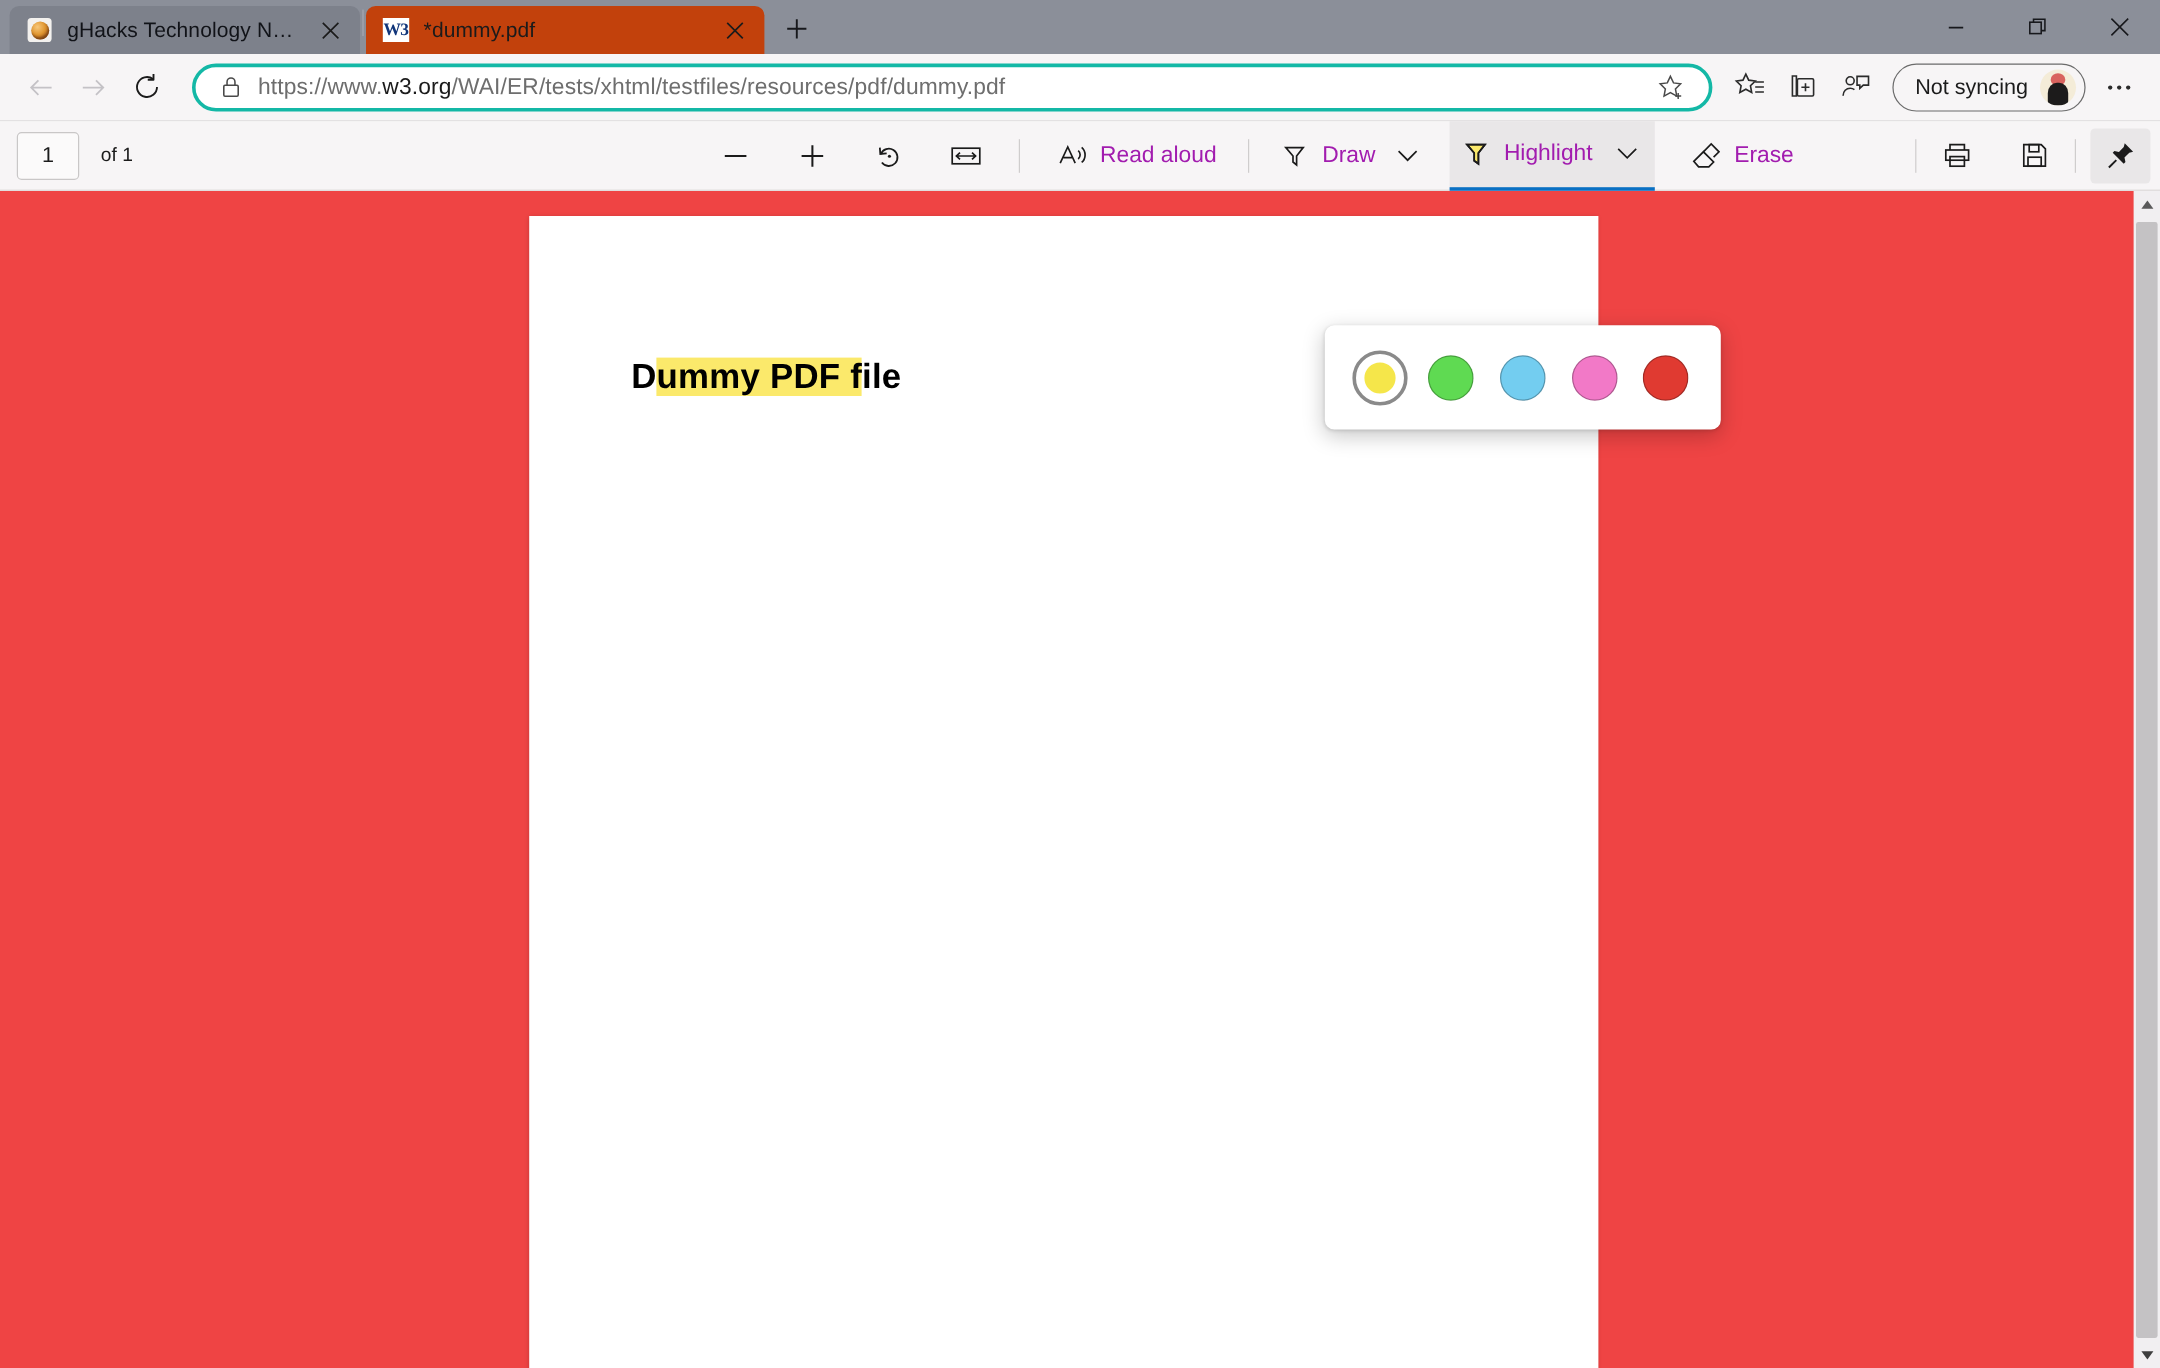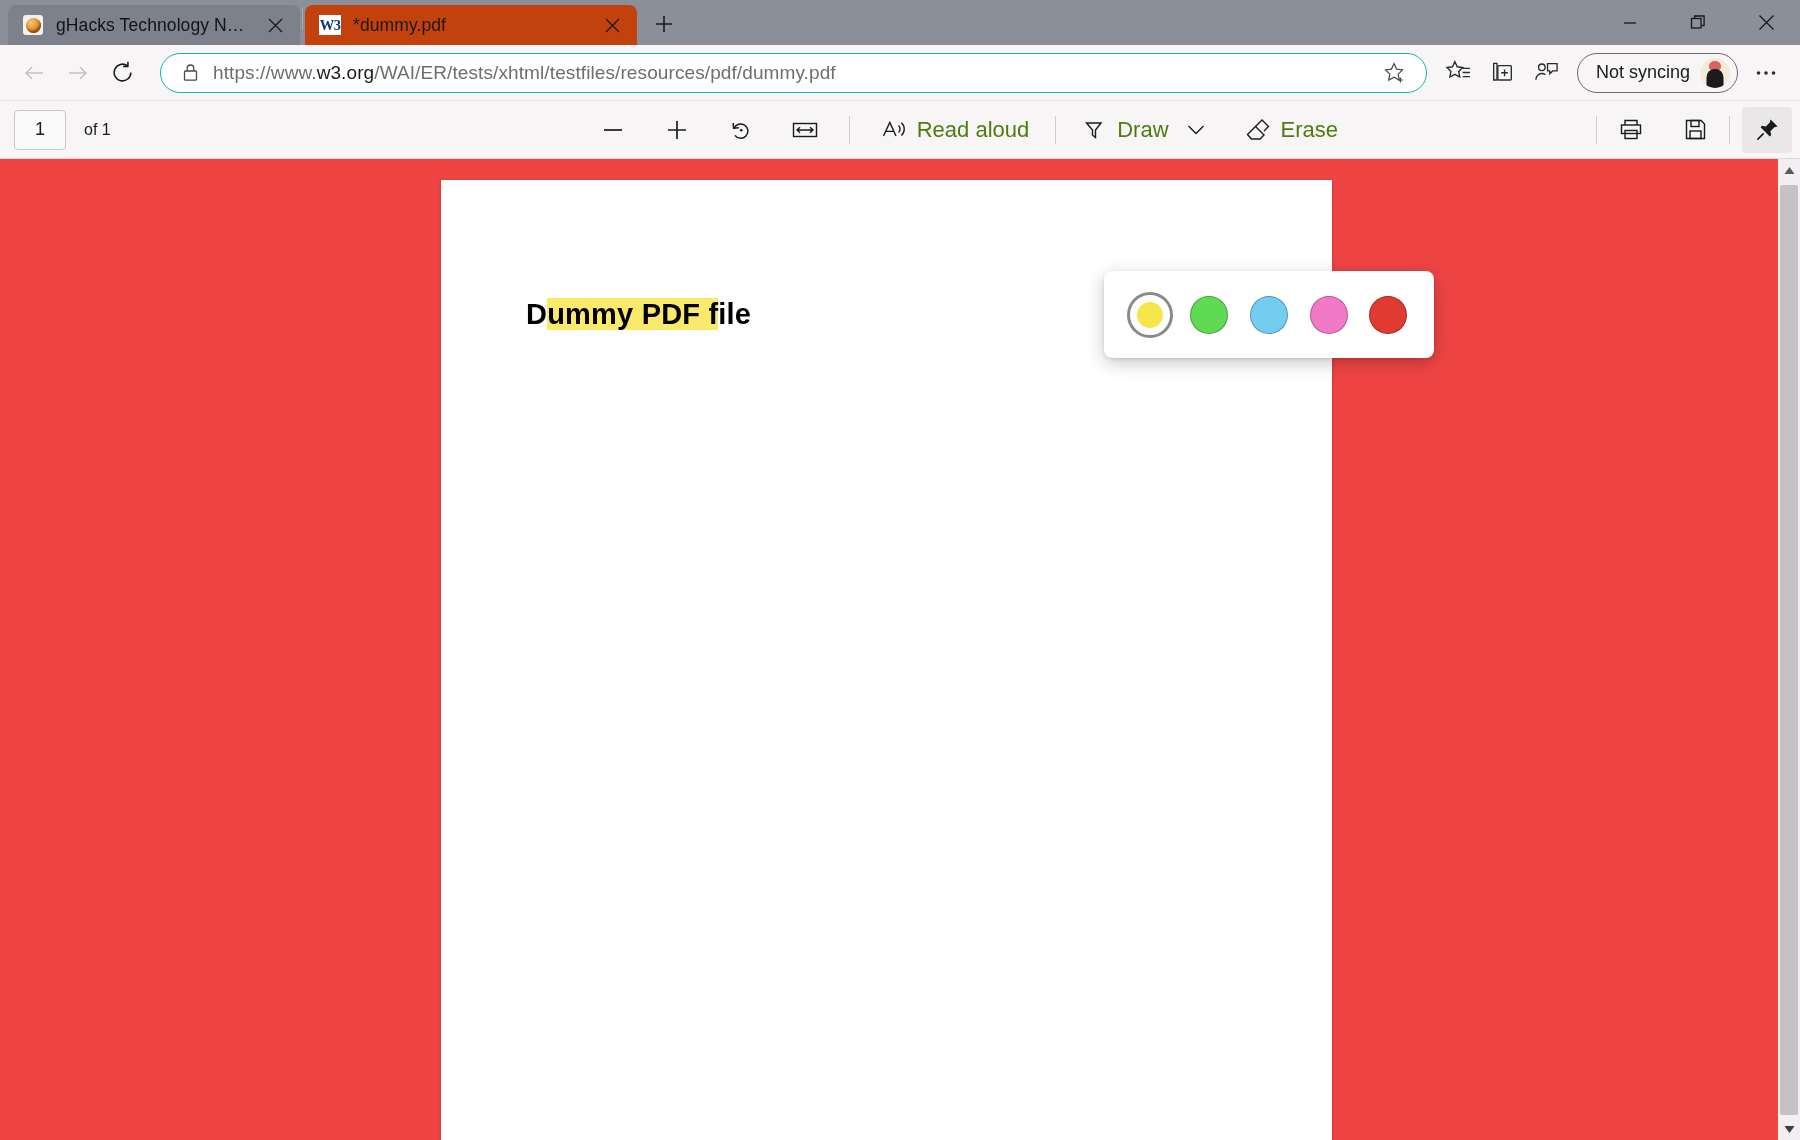--- a/index.html
+++ b/index.html
@@ -110,21 +110,21 @@
     border-radius: 5px; flex: 0 0 auto;
   }
   .omnibox {
     flex: 1 1 auto;
     height: 40px;
     background: #ffffff;
     border-radius: 20px;
     display: flex; align-items: center;
     margin: 0 10px 0 16px;
     padding: 0 14px 0 16px;
-    border: 1px solid #14b8a6;
+    border: 3px solid #14b8a6;
   }
   .omni-lock { width: 26px; display: flex; align-items: center; justify-content: center; flex:0 0 auto;}
   .omni-url {
     flex: 1 1 auto;
     font-size: 19px;
     color: #6e6e6e;
     white-space: nowrap; overflow: hidden;
     padding-left: 10px;
     letter-spacing: .1px;
   }
@@ -170,21 +170,21 @@
   }
   .pagetotal { font-size: 16px; color: #1b1b1b; margin-left: 18px; }
 
   .pdf-center { display: flex; align-items: center; margin-left: 480px; }
   .tool-btn {
     height: 44px; min-width: 44px;
     display: flex; align-items: center; justify-content: center;
     border-radius: 4px; padding: 0 8px;
     gap: 10px;
   }
-  .tool-btn .lbl { font-size: 22px; color: #4d7c0f; white-space: nowrap; }
+  .tool-btn .lbl { font-size: 19px; color: #a21caf; white-space: nowrap; }
   .vsep { width: 1px; height: 28px; background: #cfcdcd; margin: 0 12px; }
 
   .highlight-group {
     display: flex; align-items: center;
     background: #e9e7e8;
     border-bottom: 3px solid #0a70c3;
     height: 58px;
     padding: 0 2px;
   }
   .highlight-group .tool-btn { height: 55px; border-radius: 0; }
@@ -450,20 +450,34 @@
         <path d="M4.5 6 H19 L13.5 13 V20.5 L10.5 18 V13 Z"></path>
       </svg>
       <span class="lbl">Draw</span>
     </div>
     <div class="tool-btn" style="min-width:38px;">
       <svg width="18" height="12" viewBox="0 0 18 12" fill="none" stroke="#1b1b1b" stroke-width="1.4">
           <path d="M1.5 2 L9 9.5 L16.5 2"></path>
         </svg>
     </div>
 
+    <div class="highlight-group" style="margin-left:16px;">
+      <div class="tool-btn">
+        <svg width="25" height="27" viewBox="0 0 25 27" fill="none" stroke="#1b1b1b" stroke-width="1.4">
+          <path d="M4.5 5.5 H19.5 L14 12.5 V21.5 L10.5 19 V12.5 Z" fill="#fbe96b"></path>
+          <path d="M4.5 5.5 H19.5 L14 12.5 V21.5 L10.5 19 V12.5 Z"></path>
+        </svg>
+        <span class="lbl">Highlight</span>
+      </div>
+      <div class="tool-btn" style="min-width:42px;">
+        <svg width="18" height="12" viewBox="0 0 18 12" fill="none" stroke="#1b1b1b" stroke-width="1.4">
+            <path d="M1.5 2 L9 9.5 L16.5 2"></path>
+          </svg>
+      </div>
+    </div>
 
     <div class="tool-btn" style="margin-left:22px;">
       <svg width="26" height="26" viewBox="0 0 26 26" fill="none" stroke="#1b1b1b" stroke-width="1.4">
         <path d="M2.5 17.5 L10.5 9.5 L19 18 L15 22 H6.5 Z"></path>
         <path d="M10.5 9.5 L17 3 L23.5 9.5 L19 14"></path>
       </svg>
       <span class="lbl">Erase</span>
     </div>
   </div>
 

